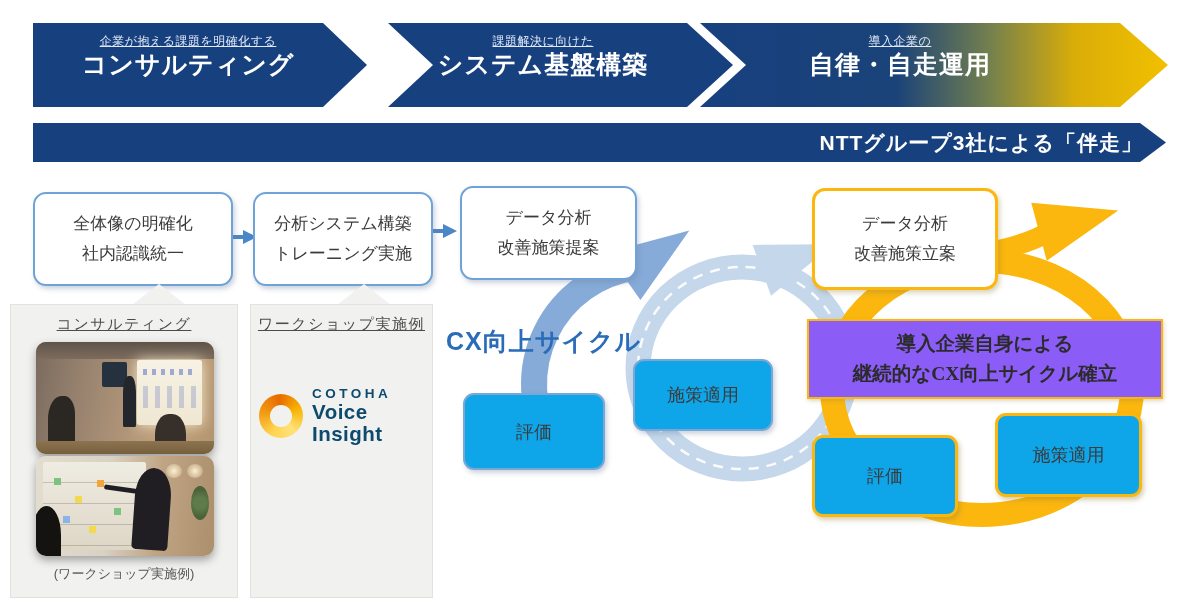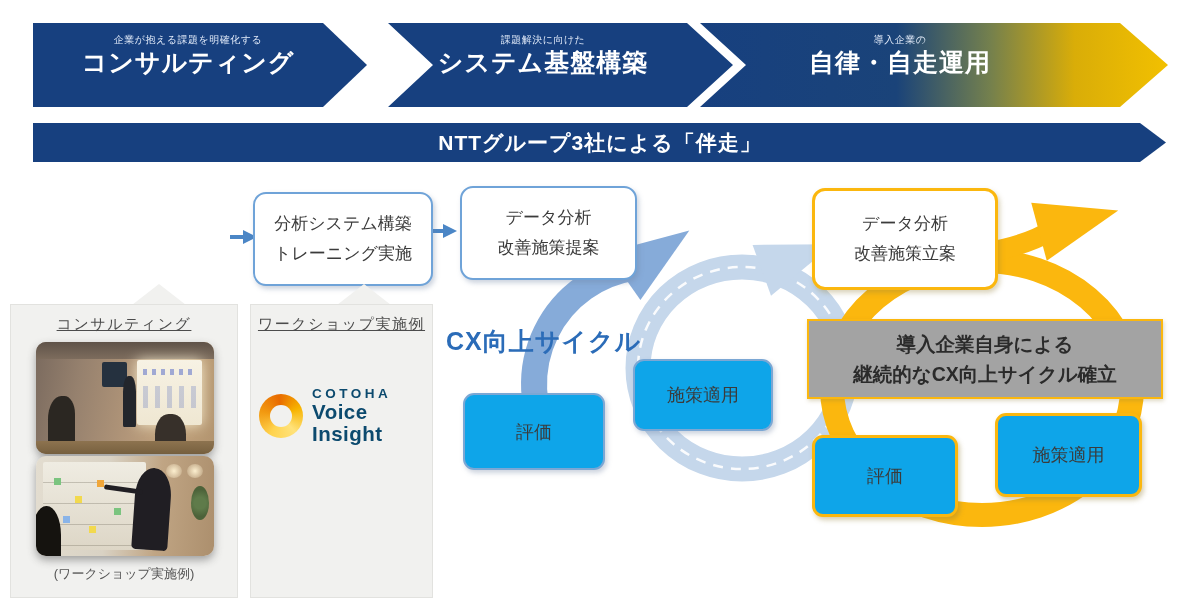--- a/index.html
+++ b/index.html
@@ -4,23 +4,23 @@
 <style>
   html,body { margin:0; padding:0; background:#fff; }
   .canvas {
     position:relative; width:1200px; height:606px; background:#fff; overflow:hidden;
     font-family:"Liberation Sans","DejaVu Sans",sans-serif;
   }
   svg.layer { position:absolute; left:0; top:0; }
 
   
   .chev-text { position:absolute; text-align:center; color:#fff; line-height:1.25; }
-  .chev-sub  { font-size:10px; color:rgba(235,242,255,.95); letter-spacing:.5px; }
+  .chev-sub  { font-size:12px; color:rgba(235,242,255,.95); letter-spacing:.5px;text-decoration:underline; }
   .chev-main { font-size:25px; font-weight:bold; letter-spacing:1px; }
-  .banner-text { position:absolute; left:45px; top:129px; width:1110px; text-align:center;
+  .banner-text { position:absolute; left:33px; top:129px; width:1110px; text-align:right;
                  color:#fff; font-size:21px; font-weight:bold; letter-spacing:1px; }
 
   
   .step {
     position:absolute; background:#fff; border:2.5px solid #6FA3D8; border-radius:13px;
     box-shadow:2px 3px 5px rgba(110,130,160,.35);
     display:flex; flex-direction:column; justify-content:center; align-items:center;
     font-size:17px; color:#3b3b3b; line-height:1.75; text-align:center;
   }
   .step.yellow { border-color:#FBB70E; border-width:3.5px; box-shadow:2px 3px 5px rgba(150,130,60,.35); }
@@ -30,24 +30,25 @@
     box-shadow:2px 3px 5px rgba(110,130,160,.35);
     display:flex; justify-content:center; align-items:center;
     font-size:18px; color:#3b3b3b; text-align:center;
   }
   .cycle-box.yellow { border-color:#FBB70E; border-width:3.5px; box-shadow:2px 3px 5px rgba(150,130,60,.4); }
 
   .cx-label { position:absolute; left:446px; top:325px; font-size:25px; font-weight:bold; color:#2B6CB8; letter-spacing:1px; }
 
   .headline {
     position:absolute; left:807px; top:319px; width:352px; height:76px;
-    background:#a3a3a3; border:2px solid #FBB70E;
+    background:#8b5cf6; border:2px solid #FBB70E;
     display:flex; flex-direction:column; justify-content:center; align-items:center;
     font-size:19.5px; font-weight:bold; color:#2b2b2b; line-height:1.55; text-align:center;
     box-shadow:1px 2px 4px rgba(150,130,60,.3);
+    font-family:Liberation Serif, serif;
   }
 
   
   .panel { position:absolute; top:304px; height:292px; background:#F1F1EF; border:1px solid #E2E2DF; }
   .panel-tri { position:absolute; top:284px; width:0; height:0;
                border-left:27px solid transparent; border-right:27px solid transparent;
                border-bottom:21px solid #F1F1EF; }
   .panel-title { position:absolute; top:10px; left:0; right:0; text-align:center;
                  font-size:15px; color:#4c4c4c; text-decoration:underline; letter-spacing:1.5px; }
   .panel-caption { position:absolute; top:260px; left:0; right:0; text-align:center; font-size:13px; color:#555; }
@@ -159,20 +160,24 @@
     <div class="chev-sub">課題解決に向けた</div>
     <div class="chev-main">システム基盤構築</div>
   </div>
   <div class="chev-text" style="left:720px; top:34px; width:360px;">
     <div class="chev-sub">導入企業の</div>
     <div class="chev-main">自律・自走運用</div>
   </div>
 
   <div class="banner-text">NTTグループ3社による「伴走」</div>
 
+  <div class="step" style="left:33px; top:192px; width:196px; height:90px;">
+    <span>全体像の明確化</span>
+    <span>社内認識統一</span>
+  </div>
   <div class="step" style="left:253px; top:192px; width:176px; height:90px;">
     <span>分析システム構築</span>
     <span>トレーニング実施</span>
   </div>
   <div class="step" style="left:460px; top:186px; width:173px; height:90px;">
     <span>データ分析</span>
     <span>改善施策提案</span>
   </div>
   <div class="step yellow" style="left:812px; top:188px; width:180px; height:96px;">
     <span>データ分析</span>

